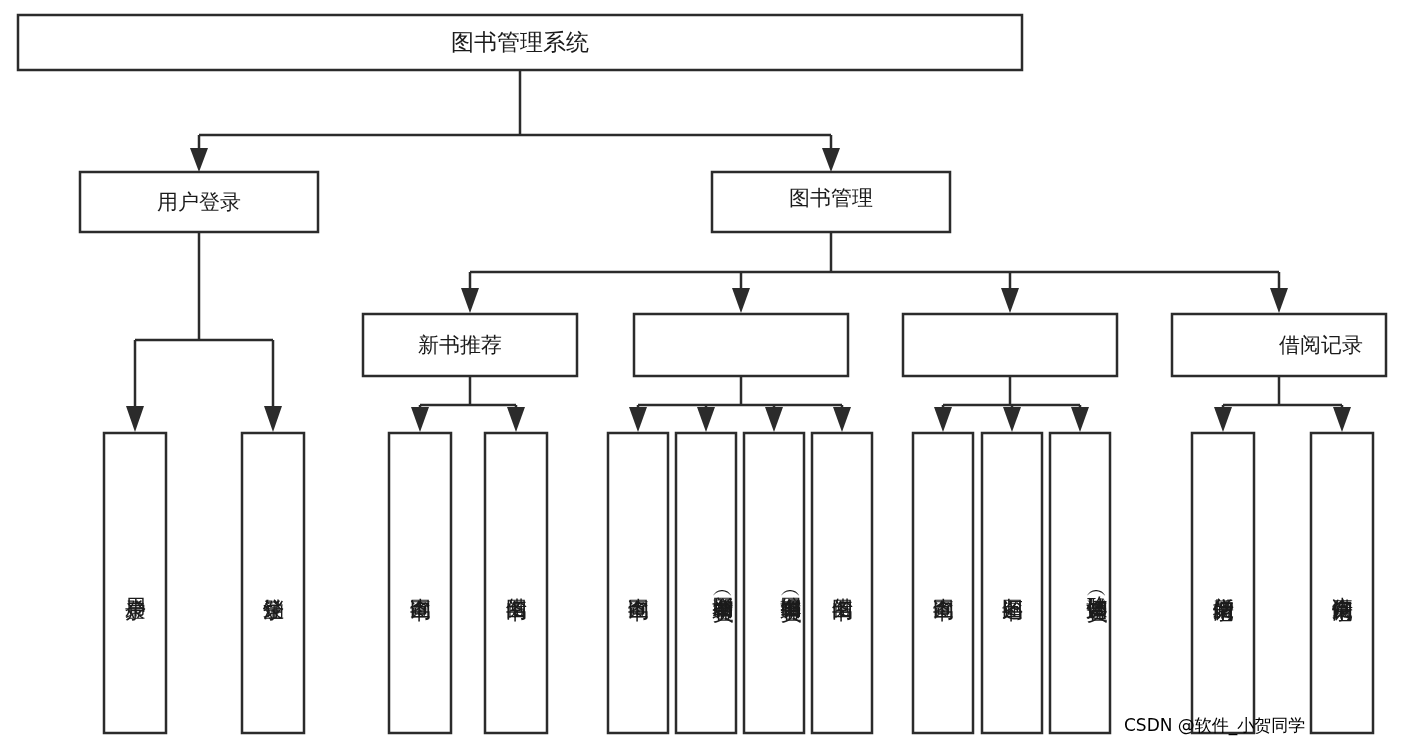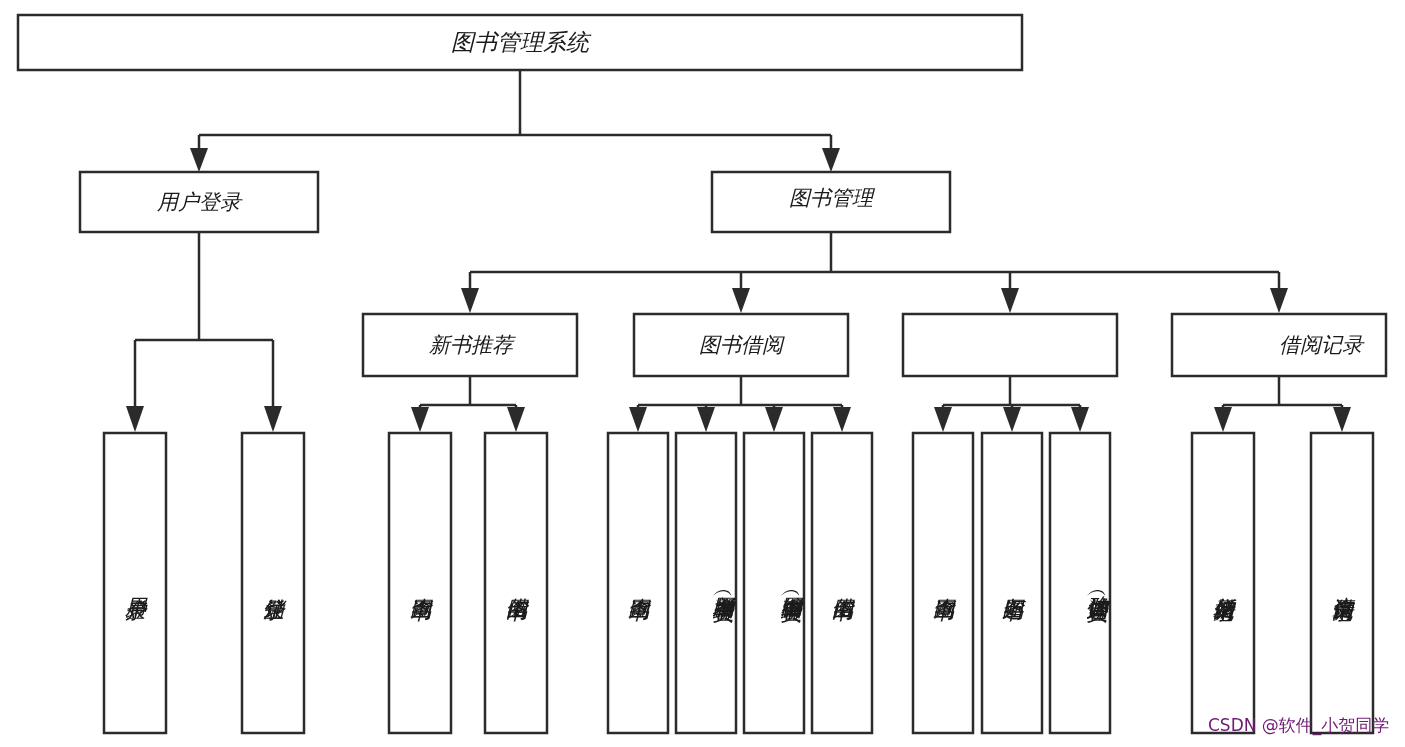--- a/index.html
+++ b/index.html
@@ -46,35 +46,34 @@
     display: flex;
     align-items: center;
     justify-content: center;
     color: #1b1b1b;
     font-family: "DejaVu Sans", "Liberation Sans", sans-serif;
     font-size: 21px;
     line-height: 1.05;
     letter-spacing: 0px;
     white-space: nowrap;
     pointer-events: none;
-    font-style: italic;
   }
   .node-label.vertical {
     writing-mode: vertical-rl;
     text-orientation: upright;
     font-size: 21px;
     line-height: 1.28;
     letter-spacing: 1px;
   }
   .watermark {
     position: absolute;
-    left: 1208px;
+    left: 1124px;
     top: 714px;
     font-size: 17px;
-    color: #701a75;
+    color: #000000;
     font-family: "DejaVu Sans", "Liberation Sans", sans-serif;
     white-space: nowrap;
     pointer-events: none;
   }
 </style>
 </head>
 <body>
 
 <div id="diagram-root">
 
@@ -185,22 +184,21 @@
       <rect class="node-box" x="1192" y="433" width="62" height="300"></rect>
       <rect class="node-box" x="1311" y="433" width="62" height="300"></rect>
     </g>
   </svg>
 
   <div class="node-label" style="left:18px;  top:15px;  width:1004px; height:55px;  font-size:23px;">图书管理系统</div>
 
   <div class="node-label" style="left:80px;  top:172px; width:238px; height:60px;">用户登录</div>
   <div class="node-label" style="left:712px; top:172px; width:238px; height:52px;">图书管理</div>
 
-  <div class="node-label" style="left:363px; top:314px; width:216px; height:62px;">新书推荐</div>
-  <div class="node-label" style="left:634px; top:314px; width:214px; height:62px;">图书借阅</div>
+  <div class="node-label" style="left:352px; top:314px; width:216px; height:62px;">新书推荐</div>
   <div class="node-label" style="left:1172px;top:314px; width:214px; height:62px;padding-left:42px;">借阅记录</div>
 
   <div class="node-label vertical" style="left:104px; top:433px; width:62px; height:300px;">用户登录</div>
   <div class="node-label vertical" style="left:242px; top:433px; width:62px; height:300px;">注销登录</div>
 
   <div class="node-label vertical" style="left:389px; top:433px; width:62px; height:300px;">查询图书</div>
   <div class="node-label vertical" style="left:485px; top:433px; width:62px; height:300px;">借阅图书</div>
 
   <div class="node-label vertical" style="left:608px; top:433px; width:60px; height:300px;">查询图书</div>
   <div class="node-label vertical" style="left:676px; top:436px; width:60px; height:294px; align-items:flex-start;">新增图书（管理员）</div>

